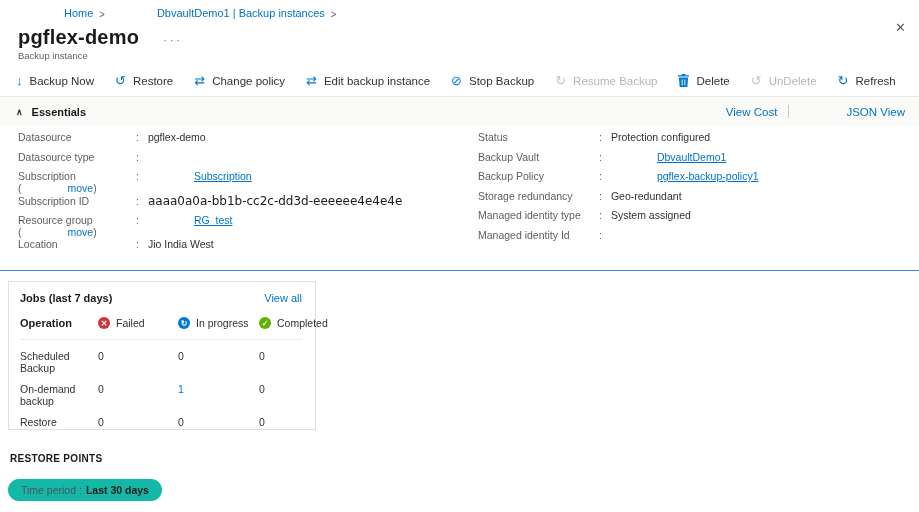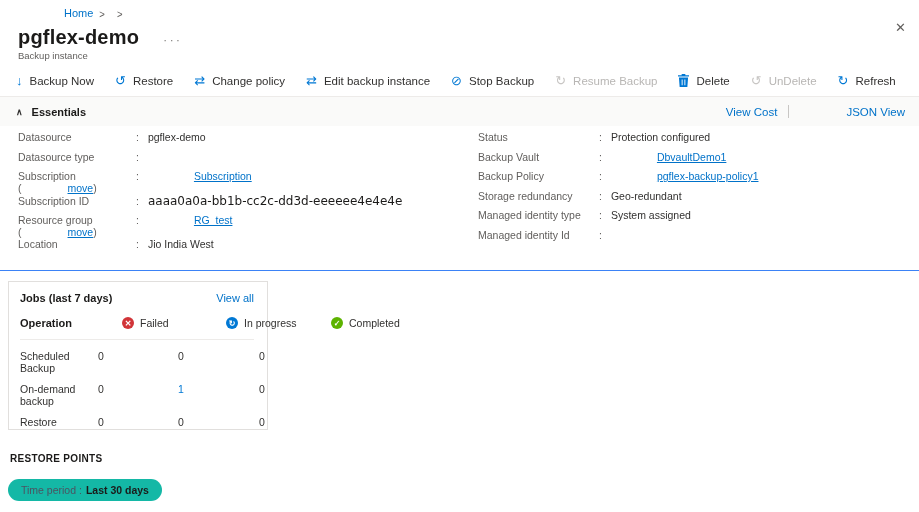--- a/index.html
+++ b/index.html
@@ -36,32 +36,32 @@
   .ess-links { display:flex; align-items:center; }
   .ess-links a { font-size:11.5px; color:#0072c9; }
   .ess-links .vdiv { width:1px; height:13px; background:#c8c6c4; margin:0 11px; }
 
   .essentials-body { display:flex; padding:5px 18px 13px 18px; border-bottom:1px solid #3b82f6; }
   .ess-col.left { width:460px; flex-shrink:0; }
   .ess-col.right { flex:1; }
   .ess-row { display:flex; align-items:baseline; min-height:19.5px; font-size:10.5px; }
   .ess-label { color:#605e5c; width:118px; flex-shrink:0; }
   .ess-col.right .ess-label { width:121px; }
-  .ess-label a { color:#0072c9; text-decoration:underline; }
+  .ess-label a { color:#0072c9; }
   .ess-colon { color:#605e5c; margin-right:9px; flex-shrink:0; }
   .ess-value { color:#323130; }
   a.ess-value { color:#0072c9; text-decoration:underline; }
   .guid { font-family:"DejaVu Sans", sans-serif; font-size:12px; color:#1b1a19; }
 
   
-  .jobs-card { margin:10px 0 0 8px; width:260px; height:149px; border:1px solid #e1dfdd; padding:10px 13px 0 11px; }
+  .jobs-card { margin:10px 0 0 8px; width:308px; height:149px; border:1px solid #e1dfdd; padding:10px 13px 0 11px; }
   .jobs-head { display:flex; justify-content:space-between; align-items:center; }
   .jobs-title { font-size:11px; font-weight:700; color:#1b1a19; }
   .view-all { font-size:11px; color:#0072c9; }
-  .jobs-cols { display:grid; grid-template-columns:78px 80px 81px auto; margin-top:13px; align-items:center;gap:24px; }
+  .jobs-cols { display:grid; grid-template-columns:78px 80px 81px auto; margin-top:13px; align-items:center; }
   .col-operation { font-weight:700; font-size:11px; color:#1b1a19; }
   .status-cell { display:flex; align-items:center; font-size:10.5px; color:#323130; }
   .dot { width:12px; height:12px; border-radius:50%; color:#fff; font-size:8px; font-weight:700;
          display:inline-flex; align-items:center; justify-content:center; margin-right:6px; flex-shrink:0; }
   .dot.failed { background:#d13438; }
   .dot.progress { background:#0078d4; }
   .dot.completed { background:#5db300; }
   .jobs-divider { border-top:1px solid #edebe9; margin:10px 0 5px 0; }
   .jobs-row { display:grid; grid-template-columns:78px 80px 81px auto; font-size:10.5px; padding:4.5px 0; color:#323130; }
   .jobs-row .op { color:#323130; }
@@ -75,20 +75,21 @@
 </style>
 </head>
 <body>
 
 
 
 
 <div class="breadcrumb">
   <a>Home</a>
   <span class="crumb-sep">&gt;</span>
+  <a>DbvaultDemo1 | Backup instances</a>
   <span class="crumb-sep">&gt;</span>
 </div>
 
 
 <div class="header-row">
   <span class="page-title">pgflex-demo</span>
   <span class="ellipsis-btn">···</span>
 </div>
 <div class="subtitle">Backup instance</div>
 <span class="close-btn">✕</span>

